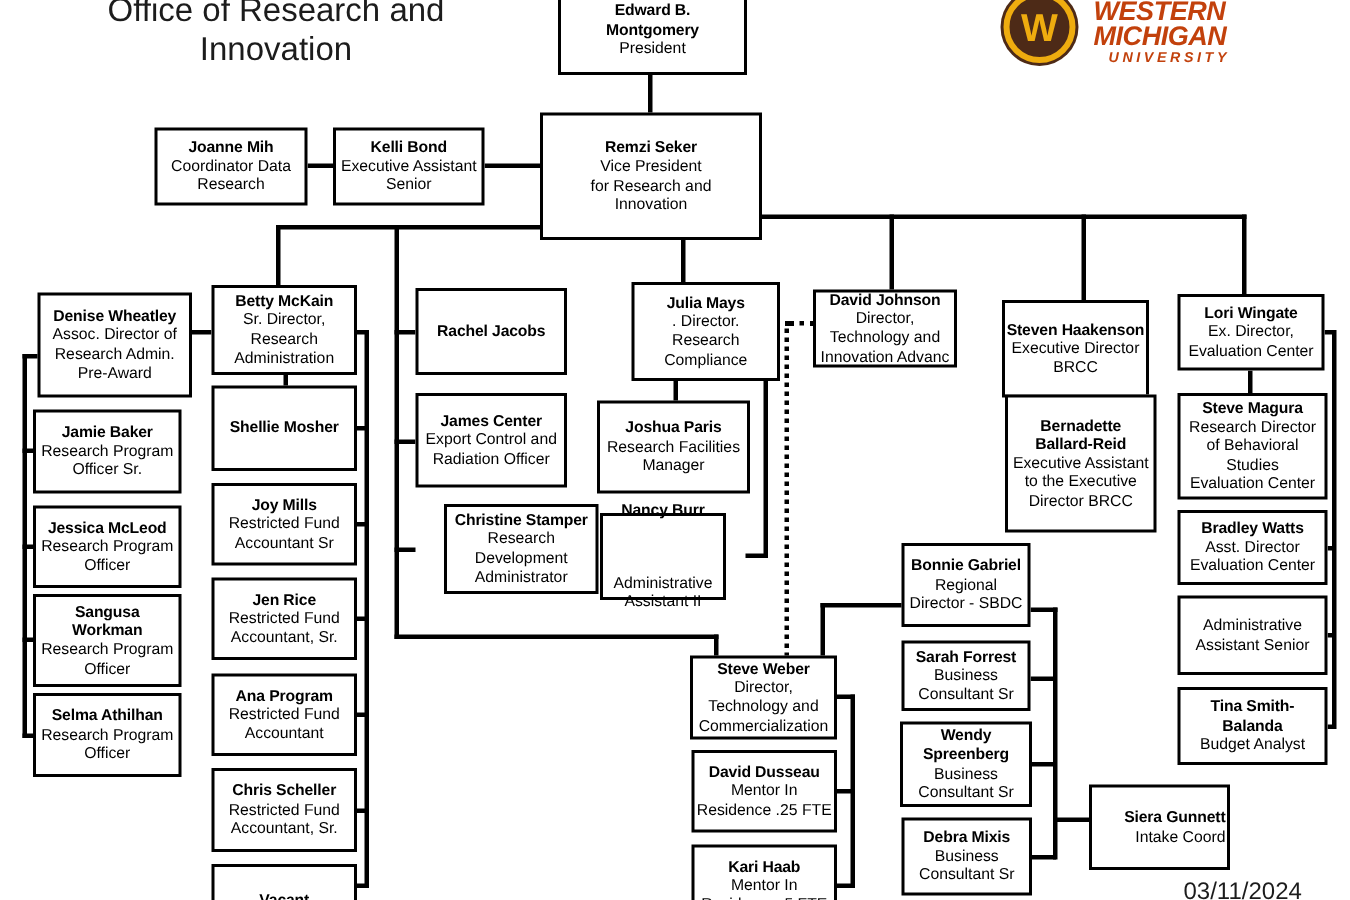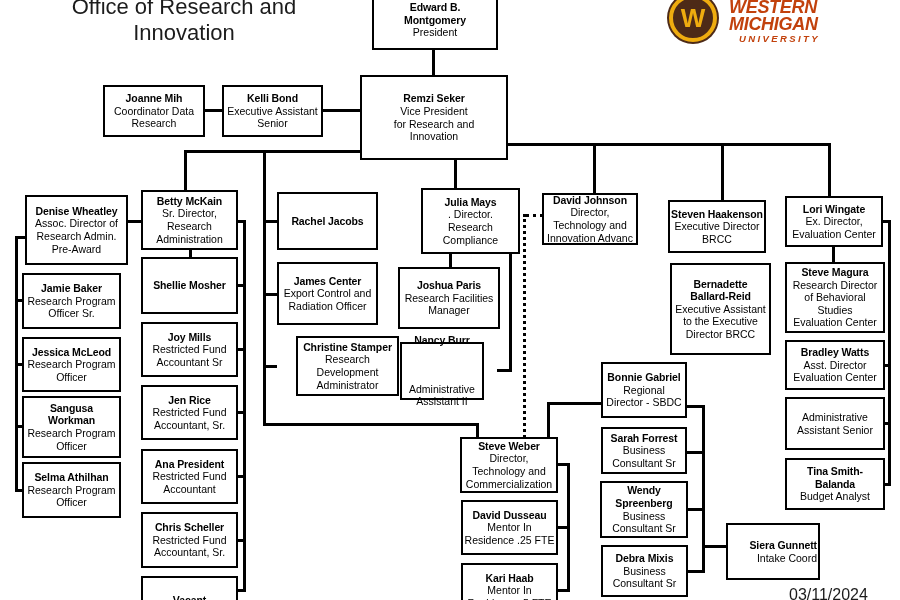--- a/index.html
+++ b/index.html
@@ -170,21 +170,21 @@
         <div class="nm">Joy Mills</div>
         <div class="tt">Restricted Fund
 Accountant Sr</div>
       </div>
       <div class="obox" style="left: 141px; top: 385px; width: 97px; height: 55px;">
         <div class="nm">Jen Rice</div>
         <div class="tt">Restricted Fund
 Accountant, Sr.</div>
       </div>
       <div class="obox" style="left: 141px; top: 449px; width: 97px; height: 55px;">
-        <div class="nm">Ana President</div>
+        <div class="nm">Ana Program</div>
         <div class="tt">Restricted Fund
 Accountant</div>
       </div>
       <div class="obox" style="left: 141px; top: 512px; width: 97px; height: 56px;">
         <div class="nm">Chris Scheller</div>
         <div class="tt">Restricted Fund
 Accountant, Sr.</div>
       </div>
       <div class="obox" style="left: 141px; top: 576px; width: 97px; height: 48px;">
         <div class="nm">Vacant</div>
@@ -218,21 +218,21 @@
         <div class="nm">Nancy Burr</div>
         <div class="tt">Administrative
 Assistant II</div>
       </div>
       <div class="obox" style="left: 542px; top: 193px; width: 96px; height: 52px;">
         <div class="nm">David Johnson</div>
         <div class="tt">Director,
 Technology and
 Innovation Advanc</div>
       </div>
-      <div class="obox" style="left: 668px; top: 200px; width: 98px; height: 53px;">
+      <div class="obox" style="left: 668px; top: 200px; width: 98px; height: 65px;">
         <div class="nm">Steven Haakenson</div>
         <div class="tt">Executive Director
 BRCC</div>
       </div>
       <div class="obox" style="left: 670px; top: 263px; width: 101px; height: 92px;">
         <div class="nm">Bernadette
 Ballard-Reid</div>
         <div class="tt">Executive Assistant
 to the Executive
 Director BRCC</div>

